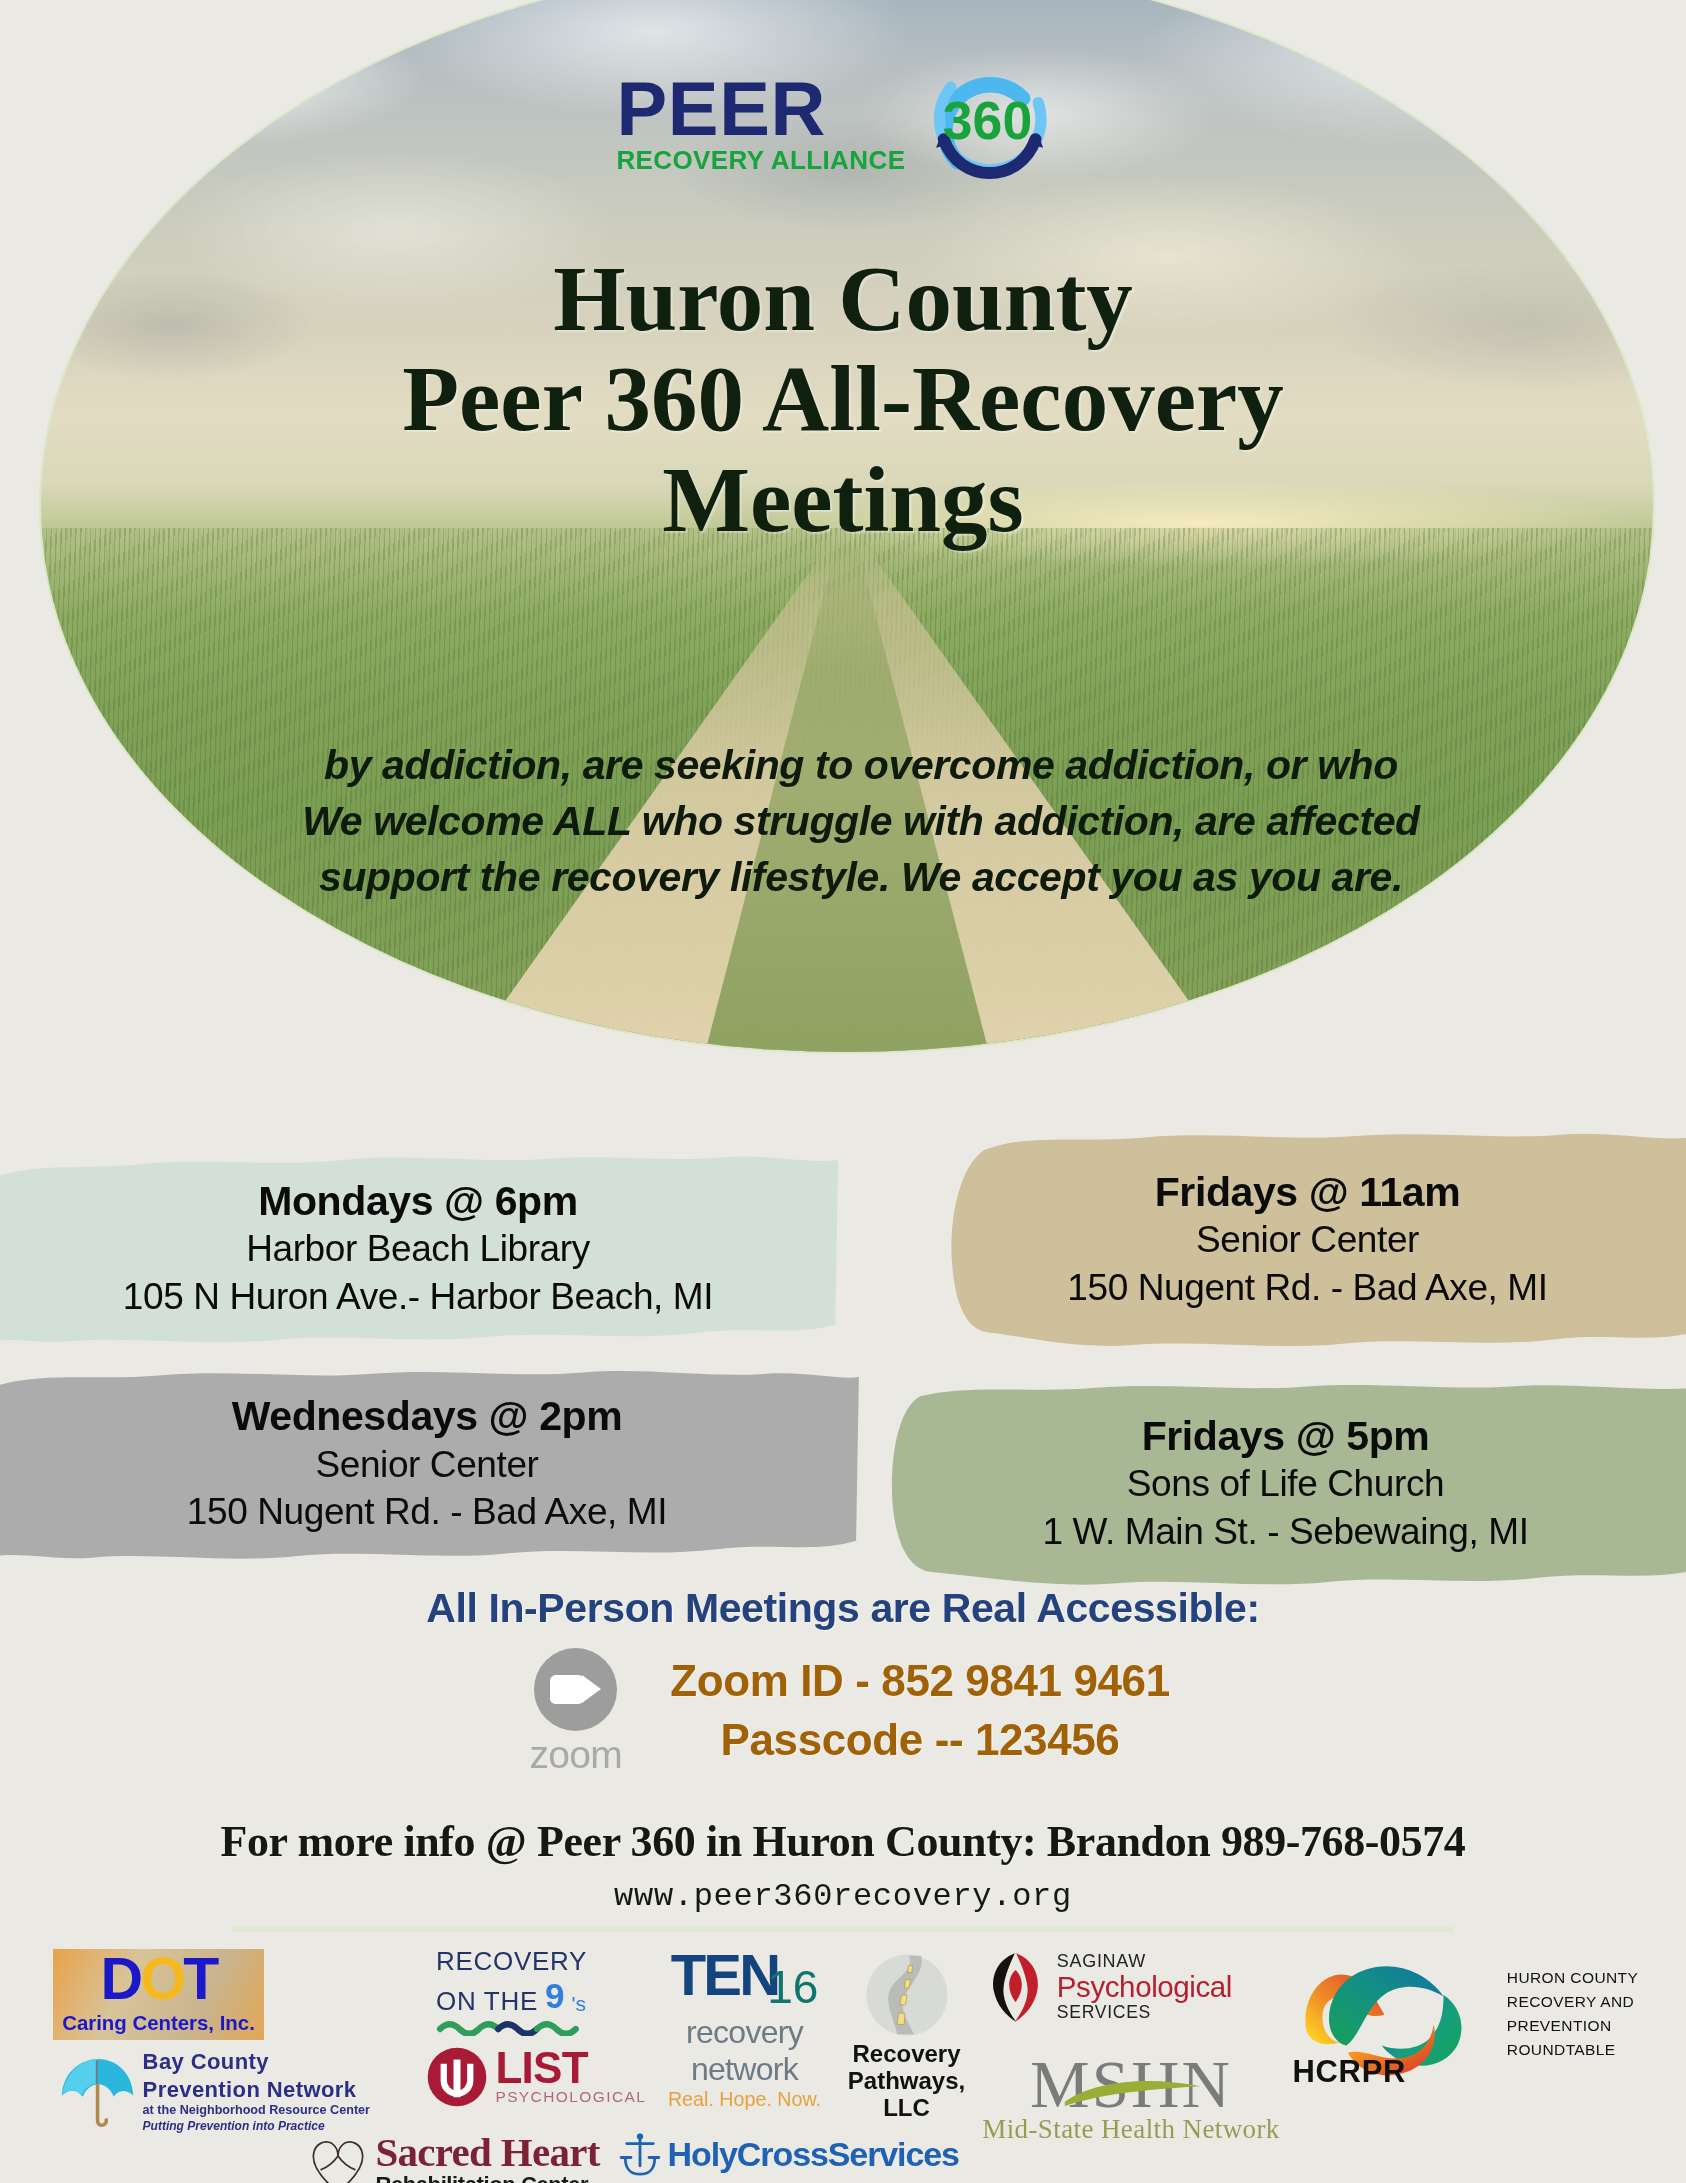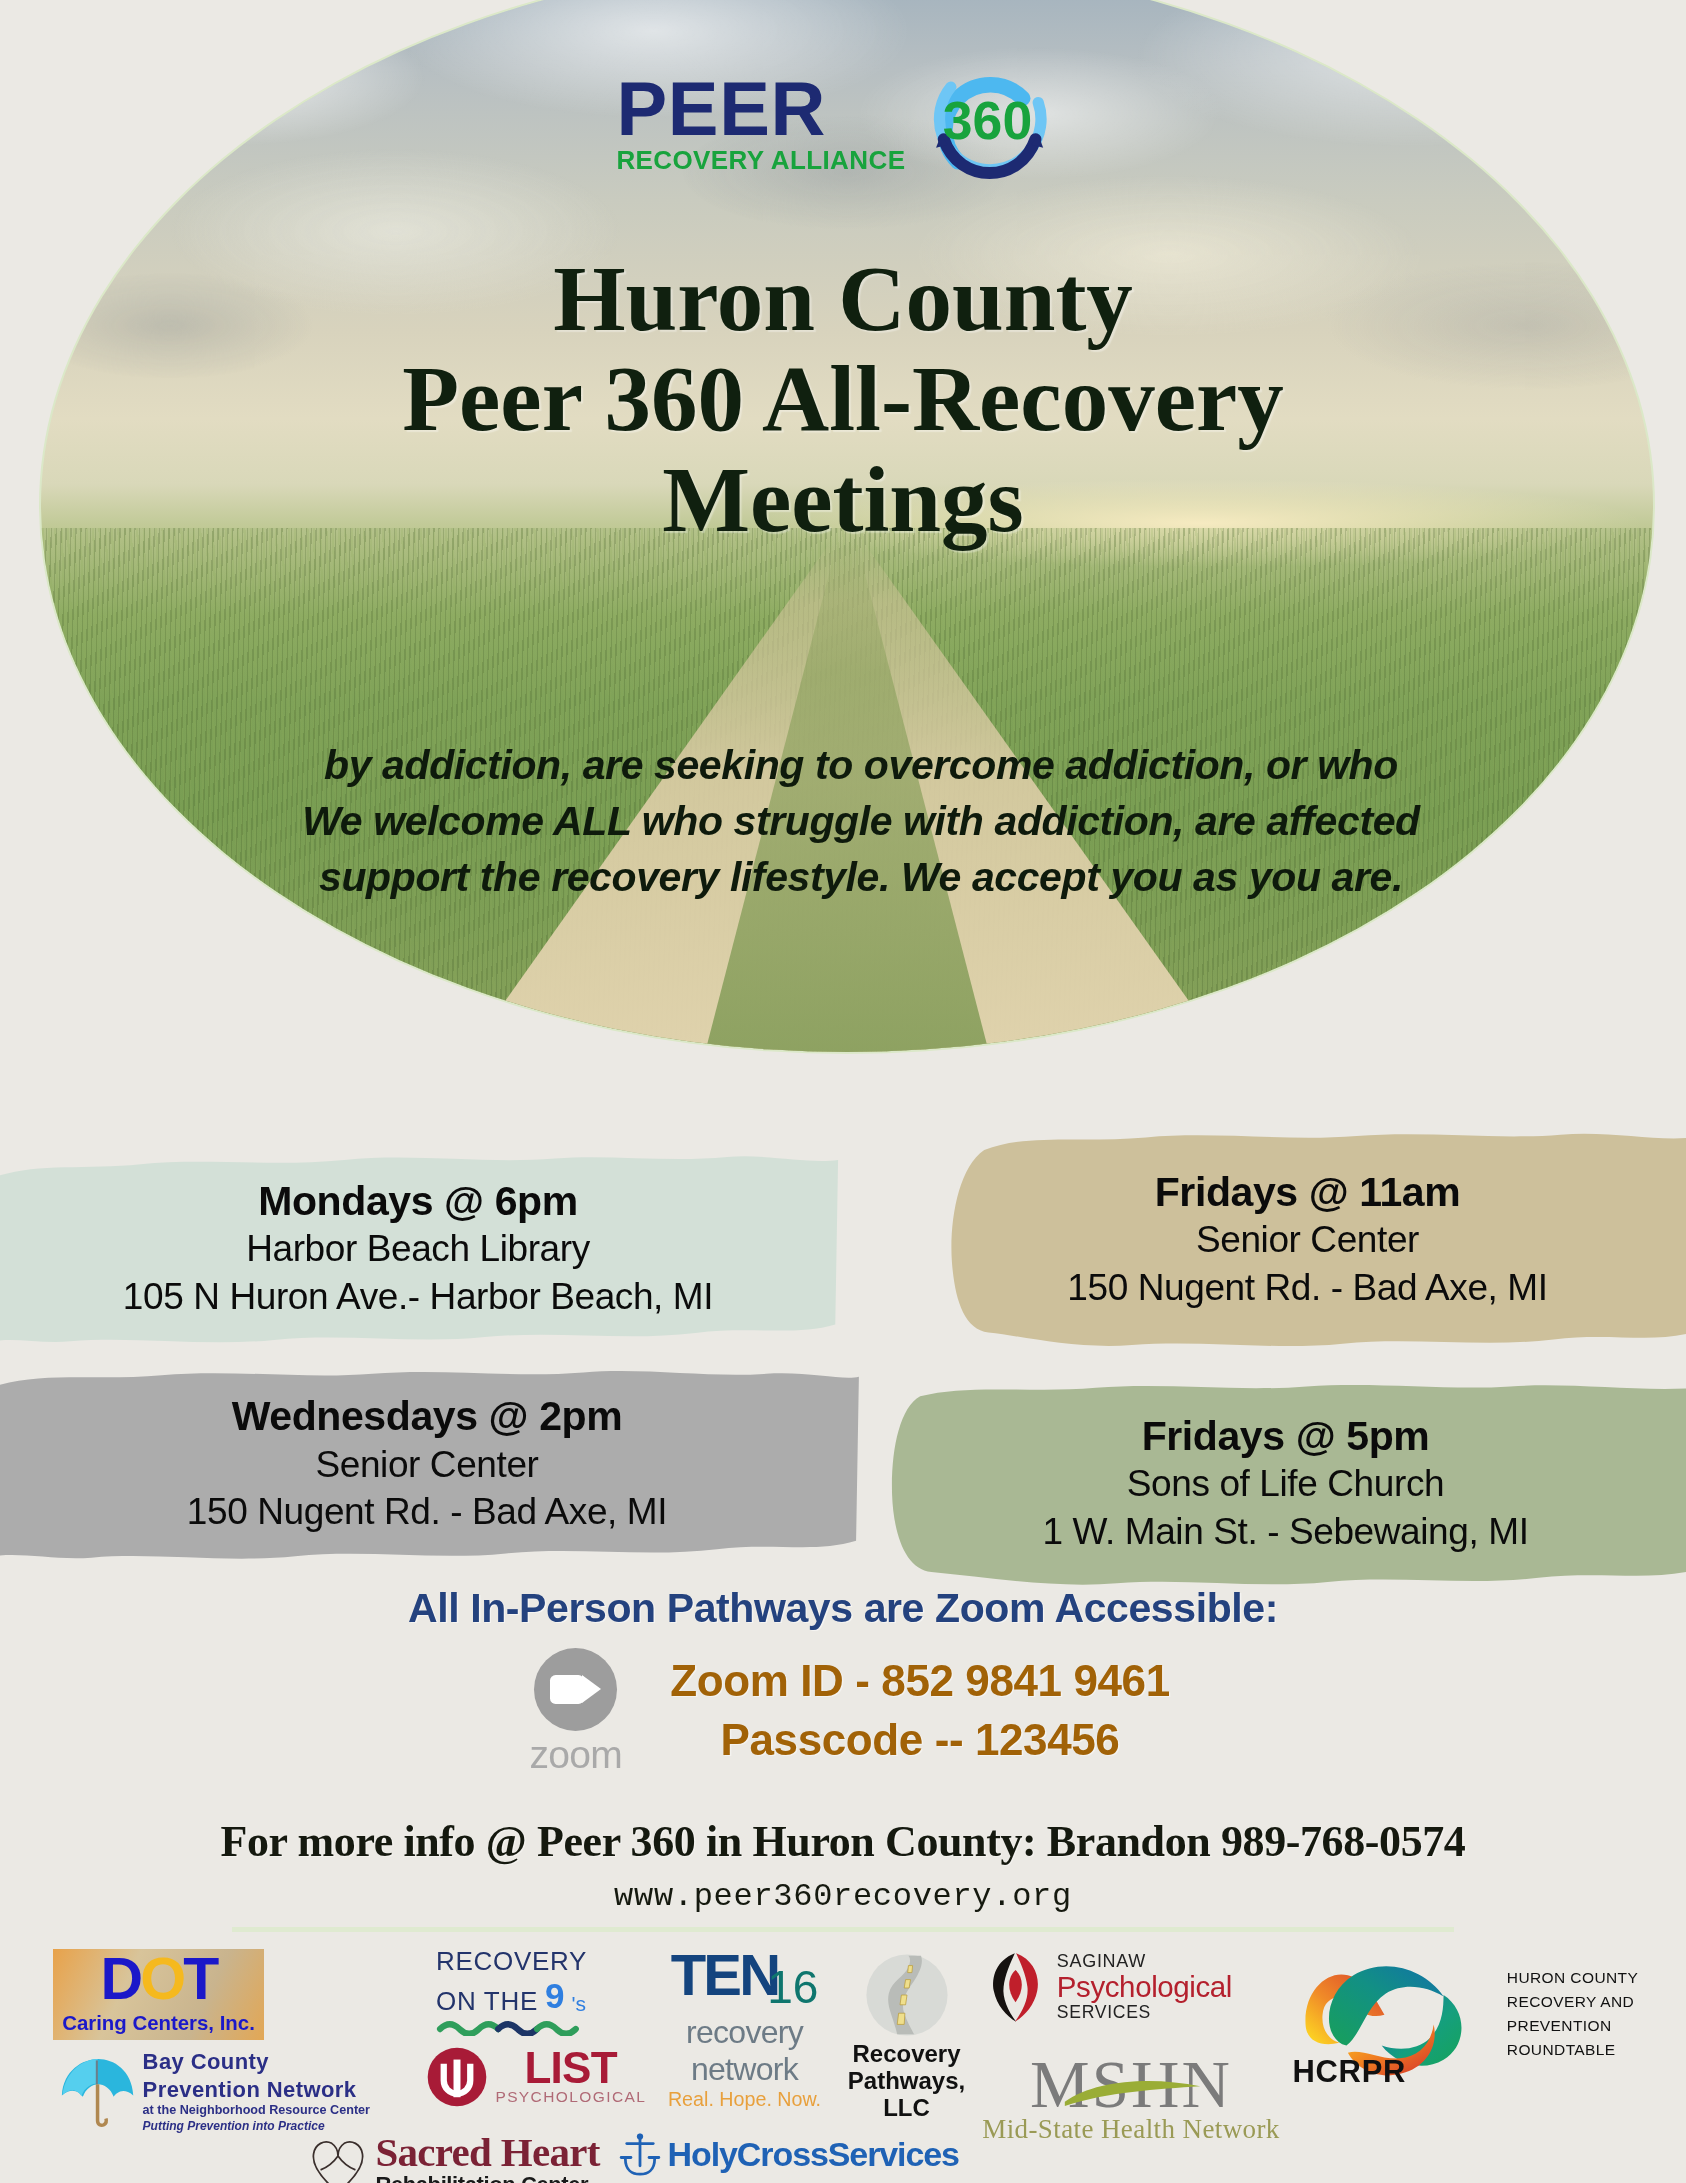--- a/index.html
+++ b/index.html
@@ -295,21 +295,21 @@
   .bay-l2 { font-weight: bold; font-size: 22px; letter-spacing: 0.4px; }
   .bay-l3 { font-size: 12.6px; font-weight: bold; }
   .bay-l4 { font-size: 12px; font-style: italic; font-weight: bold; }
 
   
   .r9-l { font-size: 26px; color: #23346b; letter-spacing: 0.7px; line-height: 1.12; }
   .r9-9 { font-size: 35px; font-weight: bold; color: #2f7fe0; }
   .r9-s { font-size: 21px; color: #2f7fe0; }
 
   
-  .list-word { font-size: 44px; font-weight: bold; color: #a81b37; letter-spacing: -0.7px; line-height: .9; margin-left: 29px; }
+  .list-word { font-size: 44px; font-weight: bold; color: #a81b37; letter-spacing: -0.7px; line-height: .9; }
   .list-sub  { font-size: 15.5px; color: #b06a76; letter-spacing: 1.4px; }
 
   
   .sh-1 { font-family: "Liberation Serif", serif; font-weight: bold; font-size: 41px; color: #7b2235; line-height: .95; letter-spacing: -0.7px;}
   .sh-2 { font-family: "Liberation Sans", sans-serif; font-weight: bold; font-size: 22px; color: #1a1a1a; letter-spacing: -0.4px; }
 
   
   .ten-word { font-size: 58px; font-weight: bold; color: #14447e; letter-spacing: -2.8px; line-height: .85; }
   .ten-16 { font-size: 46px; color: #0f766e; }
   .ten-sub { font-size: 32px; color: #6d7b86; letter-spacing: -0.7px; }
@@ -441,21 +441,21 @@
       <div class="inner">
         <div class="day">Fridays @ 5pm</div>
         <div class="place">Sons of Life Church</div>
         <div class="addr">1 W. Main St. - Sebewaing, MI</div>
       </div>
     </div>
 
   </div>
 
   <div class="zoom-sec">
-    <div class="zoom-head">All In-Person Pathways are Zoom Accessible:</div>
+    <div class="zoom-head">All In-Person Meetings are Real Accessible:</div>
     <div class="zoom-row">
       <div class="zoom-logo">
         <div class="zoom-cam"></div>
         <div class="zoom-word">zoom</div>
       </div>
       <div class="zoom-lines">
         <div class="zoom-line">Zoom ID - 852 9841 9461</div>
         <div class="zoom-line">Passcode -- 123456</div>
       </div>
     </div>

